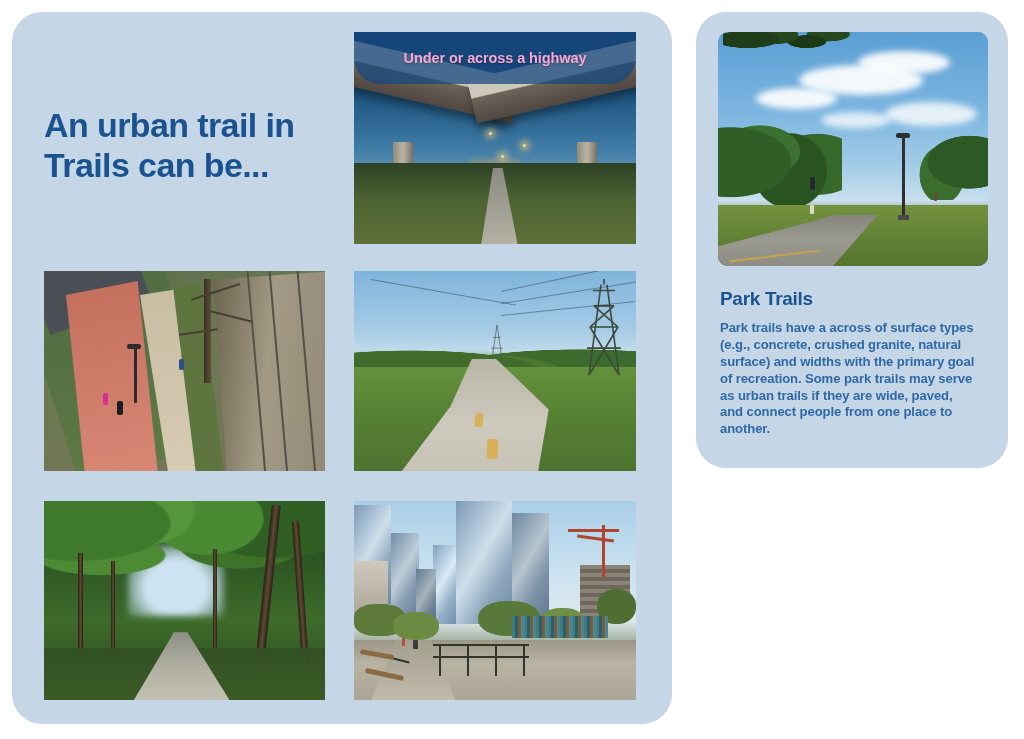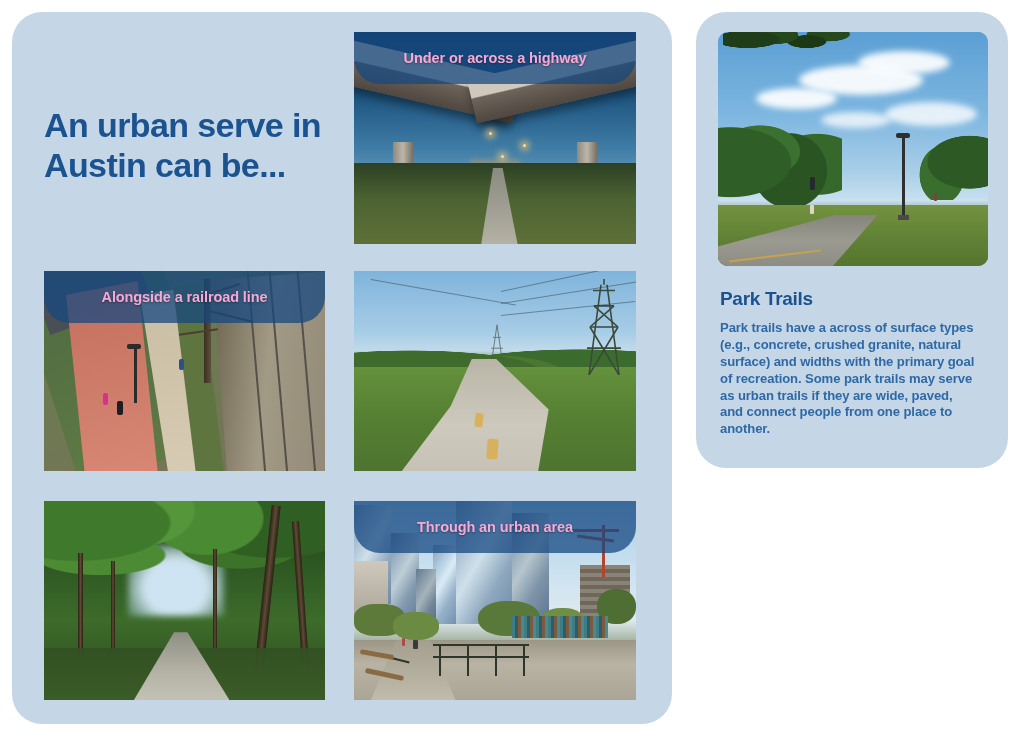--- a/index.html
+++ b/index.html
@@ -240,21 +240,21 @@
   .pt-lamp-base { position:absolute; left:66.5%; top:78%; width:11px; height:5px; background:#4a4a48; }
   .pt-runner-body { position:absolute; left:34%; top:62%; width:5px; height:13px; background:#25282c; border-radius:2px; }
   .pt-runner-leg { position:absolute; left:34%; top:74%; width:4px; height:9px; background:#e0d6c6; border-radius:1px; }
   .pt-far-person { position:absolute; left:80%; top:69%; width:3px; height:8px; background:#6a4a3a; border-radius:1px; }
 </style>
 </head>
 <body>
 
 <div class="panel" id="left-panel"></div>
 
-<div class="headline">An urban serve in Austin can be...</div>
+<div class="headline">An urban trail in Trails can be...</div>
 
 <div class="card" id="card-highway">
   <div class="photo">
     <div class="hw-sky"></div>
     <div class="hw-distant"></div>
     <div class="hw-deck hw-deckL"></div>
     <div class="hw-deck hw-deckR"></div>
     <div class="hw-pierL"></div>
     <div class="hw-pierR"></div>
     <div class="hw-light" style="left:48%; top:47%;"></div>
@@ -281,21 +281,20 @@
     <div class="rr-tree rr-trunk"></div>
     <div class="rr-branch" style="left:52%; top:10%; width:18%; transform:rotate(-18deg);"></div>
     <div class="rr-branch" style="left:58%; top:22%; width:16%; transform:rotate(14deg);"></div>
     <div class="rr-branch" style="left:48%; top:30%; width:14%; transform:rotate(-8deg);"></div>
     <div class="rr-lamp-pole"></div>
     <div class="rr-lamp-head"></div>
     <div class="rr-person" style="left:21%; top:61%; width:5px; height:12px; background:#d6318f;"></div>
     <div class="rr-person" style="left:26%; top:65%; width:6px; height:14px; background:#1e1e22;"></div>
     <div class="rr-person" style="left:48%; top:44%; width:5px; height:11px; background:#2d4f8a;"></div>
   </div>
-  <div class="caption">Alongside a railroad line</div>
 </div>
 
 <div class="card" id="card-utility">
   <div class="photo">
     <div class="uc-sky"></div>
     <div class="uc-treeline"></div>
     <div class="uc-grass"></div>
     <div class="uc-path"></div>
     <div class="uc-dash" style="left:43%; bottom:22%; width:8px; height:14px; transform:rotate(6deg);"></div>
     <div class="uc-dash" style="left:47%; bottom:6%; width:11px; height:20px; transform:rotate(4deg);"></div>
@@ -373,21 +372,20 @@
     <div class="ua-post" style="left:50%; top:72%; height:16%;"></div>
     <div class="ua-post" style="left:60%; top:72%; height:16%;"></div>
     <div class="ua-rail" style="left:4%;  top:78%; width:16%; transform:rotate(14deg);"></div>
 
     <div class="ua-bench" style="left:2%;  top:76%; width:12%; height:5px; transform:rotate(10deg);"></div>
     <div class="ua-bench" style="left:4%;  top:86%; width:14%; height:5px; transform:rotate(12deg);"></div>
 
     <div style="position:absolute; left:17%; top:69%; width:3px; height:8px; background:#b04a4a; border-radius:1px;"></div>
     <div style="position:absolute; left:21%; top:70%; width:5px; height:9px; background:#3a3a3a; border-radius:1px;"></div>
   </div>
-  <div class="caption">Through an urban area</div>
 </div>
 
 <div class="panel" id="right-panel"></div>
 
 <div id="park-photo">
   <div class="pt-sky"></div>
   <div class="pt-cloud" style="left:30%; top:14%; width:46%;  height:13%;"></div>
   <div class="pt-cloud" style="left:52%; top:8%;  width:34%;  height:10%;"></div>
   <div class="pt-cloud" style="left:14%; top:24%; width:30%;  height:9%;"></div>
   <div class="pt-cloud" style="left:62%; top:30%; width:34%;  height:10%; opacity:.8;"></div>

